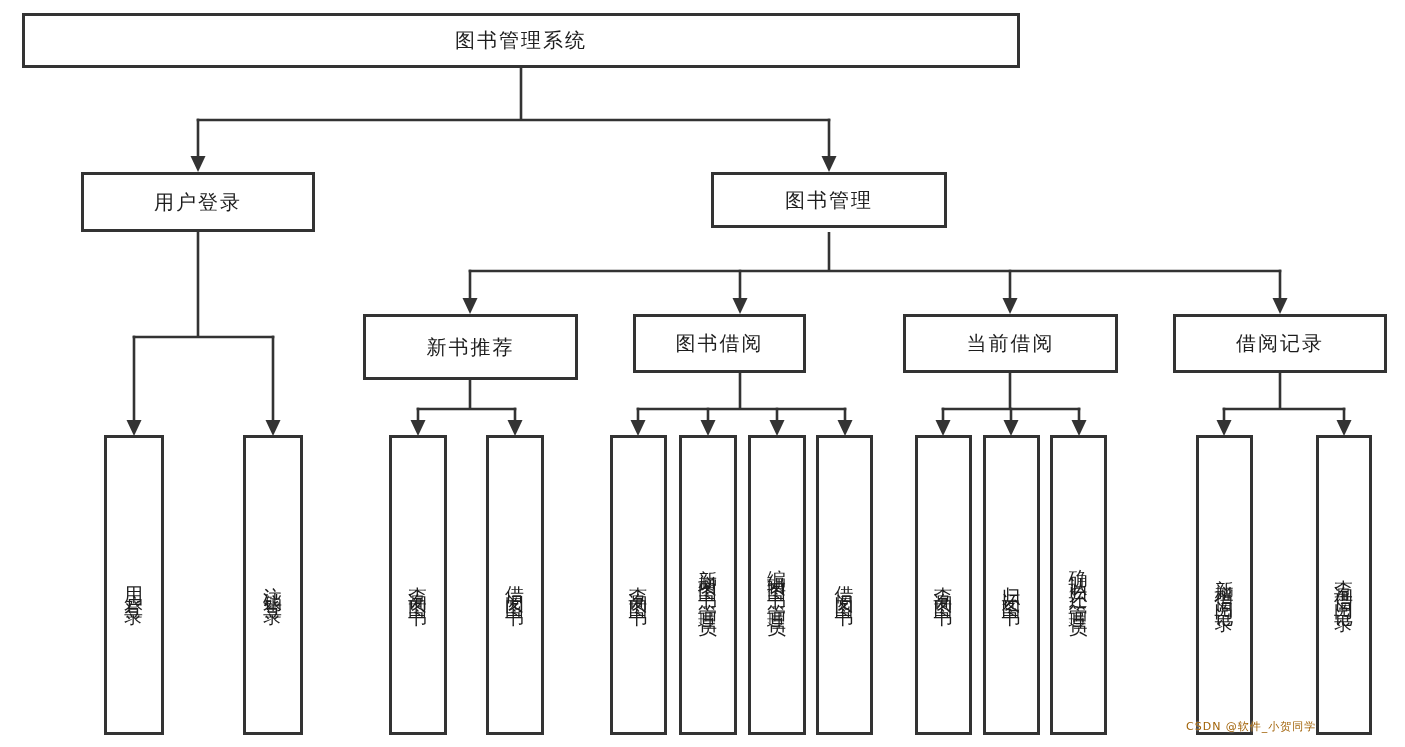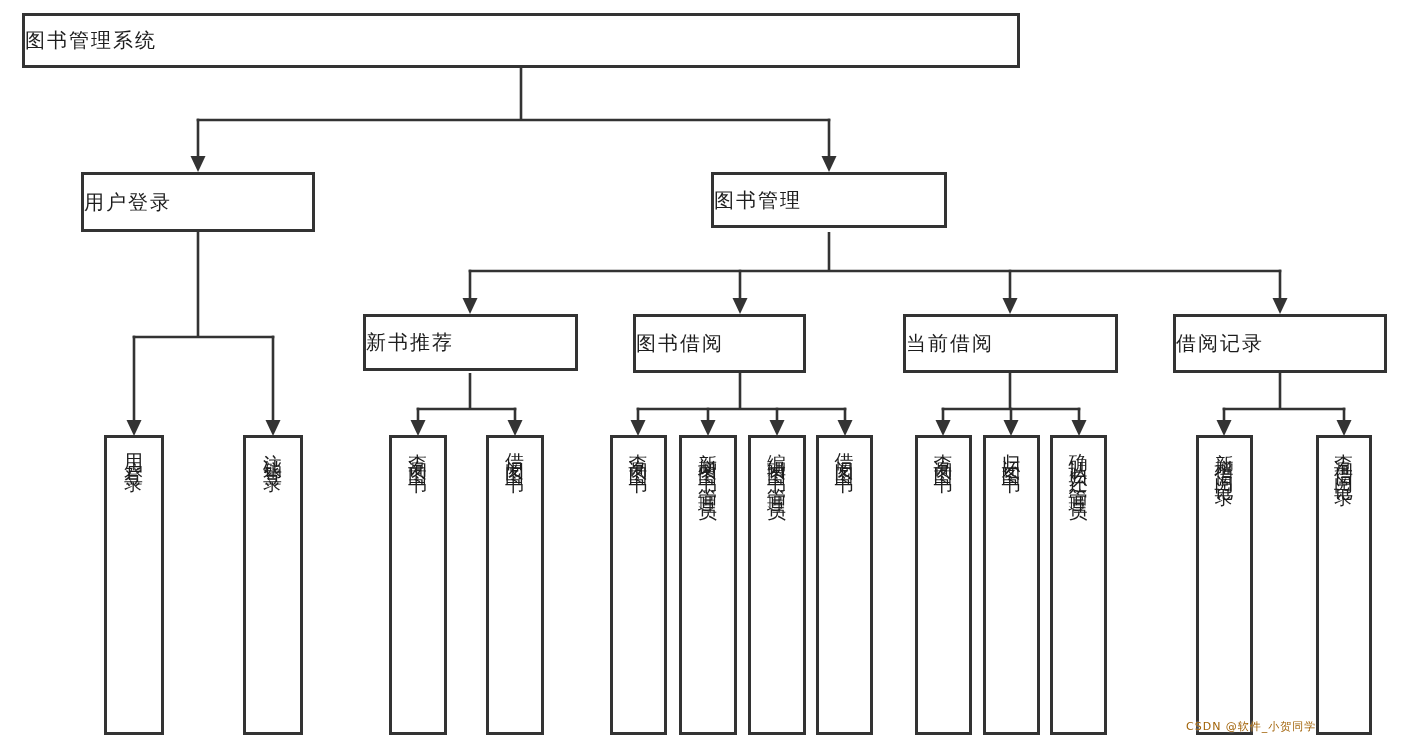--- a/index.html
+++ b/index.html
@@ -4,21 +4,21 @@
 <style>
   html,body{margin:0;padding:0;background:#ffffff;}
   .stage{
     position:relative;width:1405px;height:747px;background:#ffffff;
     font-family:"DejaVu Sans","Liberation Sans",sans-serif;overflow:hidden;
   }
   .connectors{position:absolute;left:0;top:0;pointer-events:none;}
   .box{
     position:absolute;box-sizing:border-box;background:#ffffff;
     border:3px solid #333333;color:#1d1d1d;
-    display:flex;align-items:center;justify-content:flex-start;
+    display:flex;align-items:center;justify-content:center;
   }
   .h-label{font-size:20px;letter-spacing:2px;white-space:nowrap;}
   .leaf{
     top:435px;height:300px;
     writing-mode:vertical-rl;text-orientation:mixed;
     font-size:19px;letter-spacing:7px;line-height:1;
   }
   .leaf span{display:block;}
   .watermark{
     position:absolute;left:1186px;top:719px;
@@ -104,21 +104,21 @@
     <span>图书管理系统</span>
   </div>
 
   <div class="box h-label" style="left:81px;top:172px;width:234px;height:60px">
     <span>用户登录</span>
   </div>
   <div class="box h-label" style="left:711px;top:172px;width:236px;height:56px">
     <span>图书管理</span>
   </div>
 
-  <div class="box h-label" style="left:363px;top:314px;width:215px;height:57px">
+  <div class="box h-label" style="left:363px;top:314px;width:215px;height:66px">
     <span>新书推荐</span>
   </div>
   <div class="box h-label" style="left:633px;top:314px;width:173px;height:59px">
     <span>图书借阅</span>
   </div>
   <div class="box h-label" style="left:903px;top:314px;width:215px;height:59px">
     <span>当前借阅</span>
   </div>
   <div class="box h-label" style="left:1173px;top:314px;width:214px;height:59px">
     <span>借阅记录</span>

